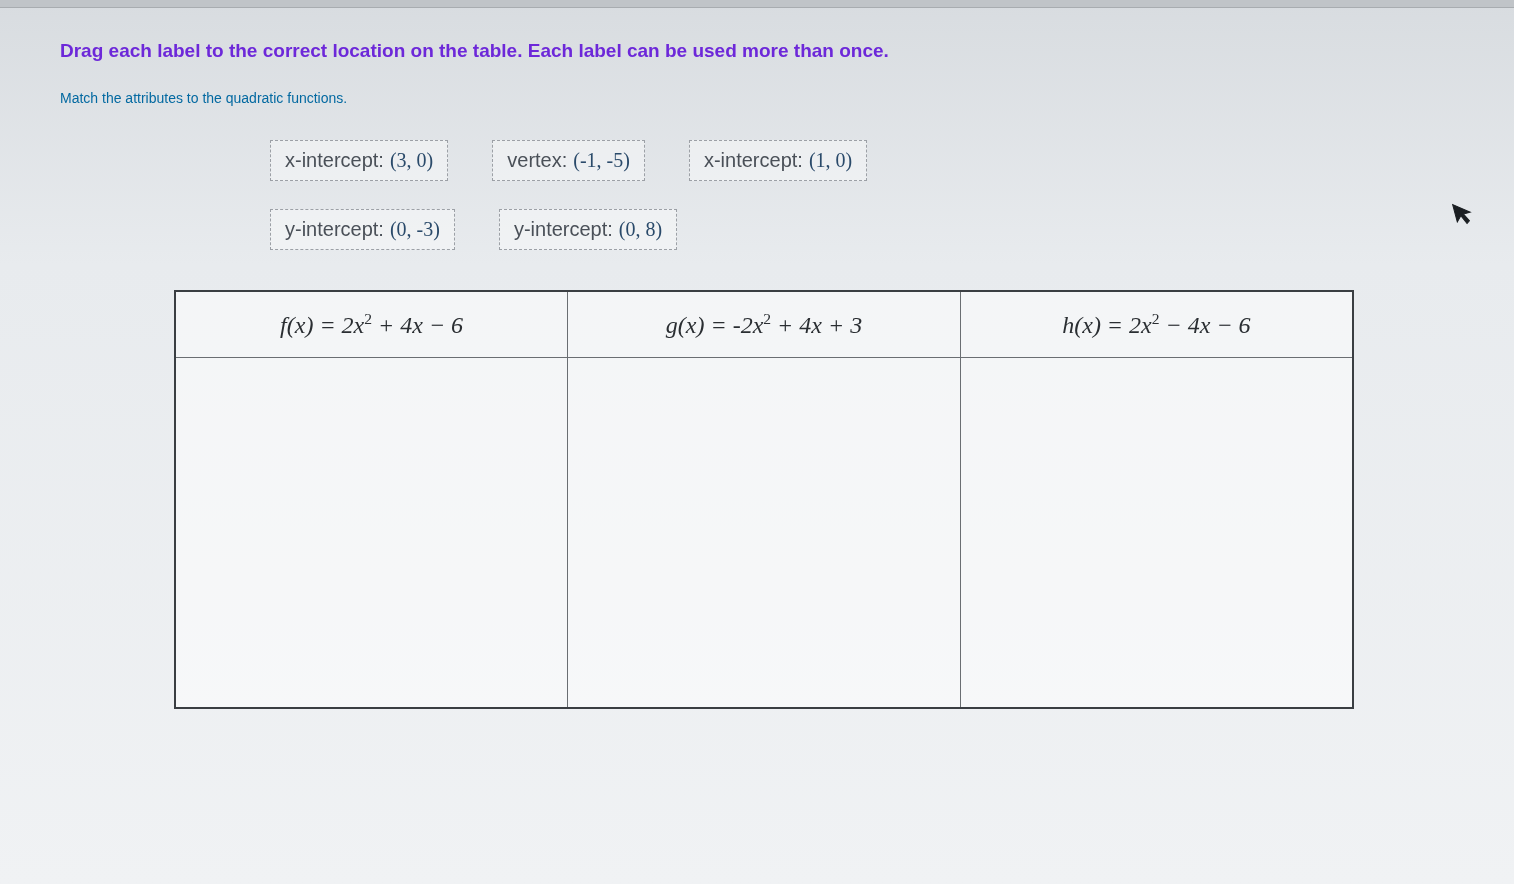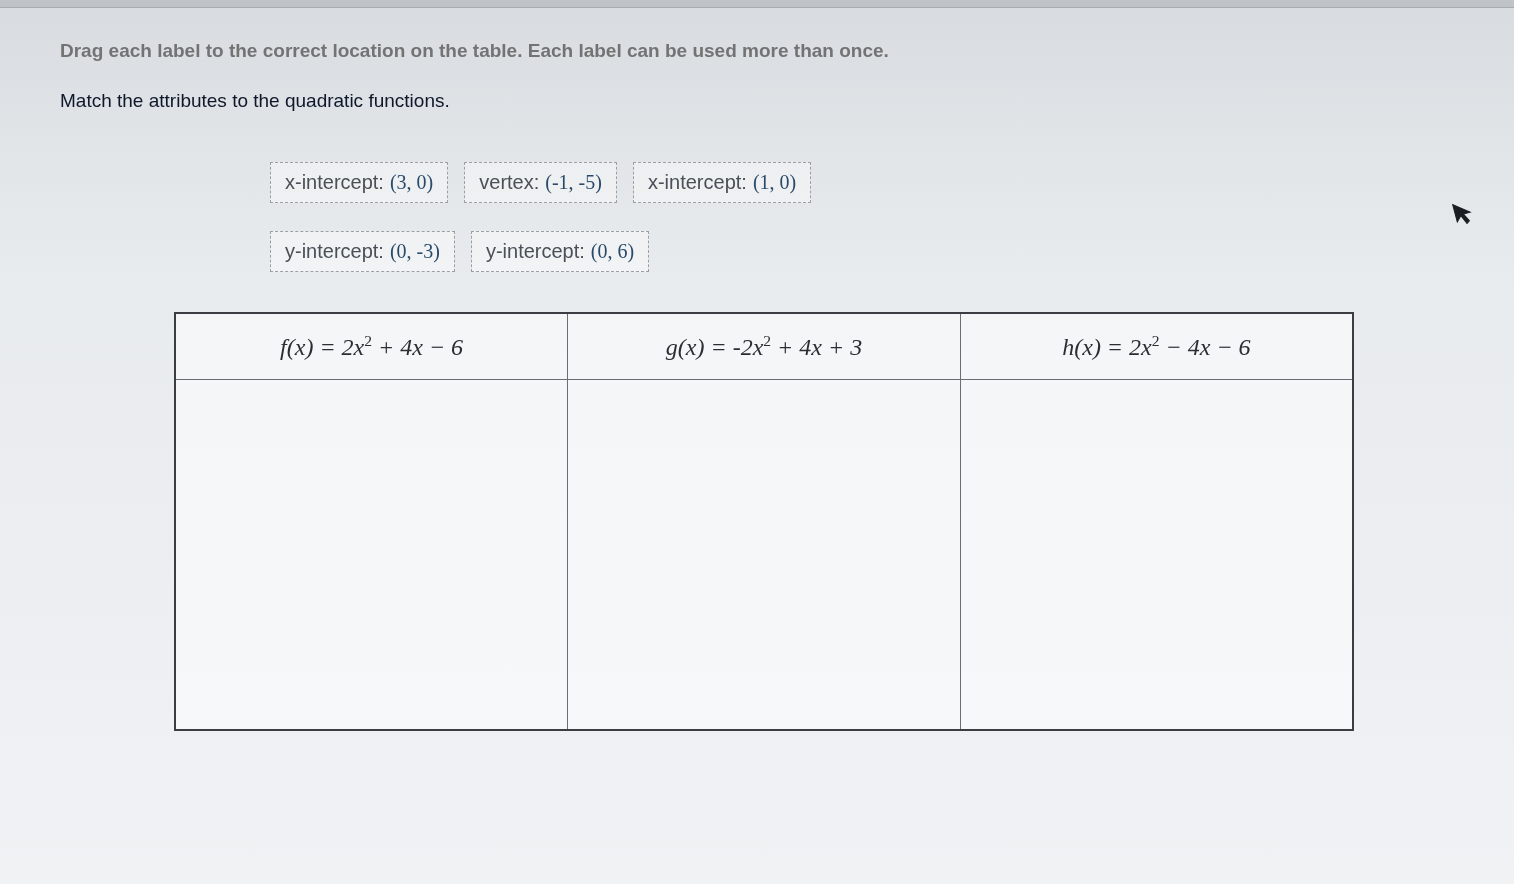--- a/index.html
+++ b/index.html
@@ -19,37 +19,37 @@
       top: 0;
       left: 0;
       right: 0;
       height: 8px;
       background: #c0c4c8;
       border-bottom: 1px solid #a8acb0;
     }
     .instructions {
       margin-top: 10px;
       margin-bottom: 28px;
-      color: #737373;
+      color: #6d28d9;
       font-size: 19px;
       font-weight: 600;
     }
     .sub-instructions {
-      color: #0f172a;
-      font-size: 19px;
+      color: #0369a1;
+      font-size: 14px;
       font-weight: 500;
-      margin-bottom: 50px;
+      margin-bottom: 34px;
     }
     .labels-container {
       margin-left: 210px;
       margin-bottom: 40px;
     }
     .labels-row {
       display: flex;
-      gap: 16px;
+      gap: 44px;
       margin-bottom: 28px;
       align-items: center;
     }
     .label-chip {
       background: rgba(255, 255, 255, 0.4);
       border: 1px dashed #9ca0a6;
       padding: 8px 14px;
       font-size: 20px;
       color: #4a5058;
       cursor: grab;
@@ -135,21 +135,21 @@
       <span class="math-value">(1, 0)</span>
     </div>
   </div>
   <div class="labels-row">
     <div class="label-chip">
       <span>y-intercept:</span>
       <span class="math-value">(0, -3)</span>
     </div>
     <div class="label-chip">
       <span>y-intercept:</span>
-      <span class="math-value">(0, 6)</span>
+      <span class="math-value">(0, 8)</span>
     </div>
   </div>
 </div>
 
 <div class="table-container">
   <table>
     <thead>
       <tr>
         <th>
           <span class="func-name">f</span>(<span class="func-name">x</span>) = <span>2</span><span class="func-name">x</span><span class="sup">2</span> <span>+ 4</span><span class="func-name">x</span> <span>− 6</span>

